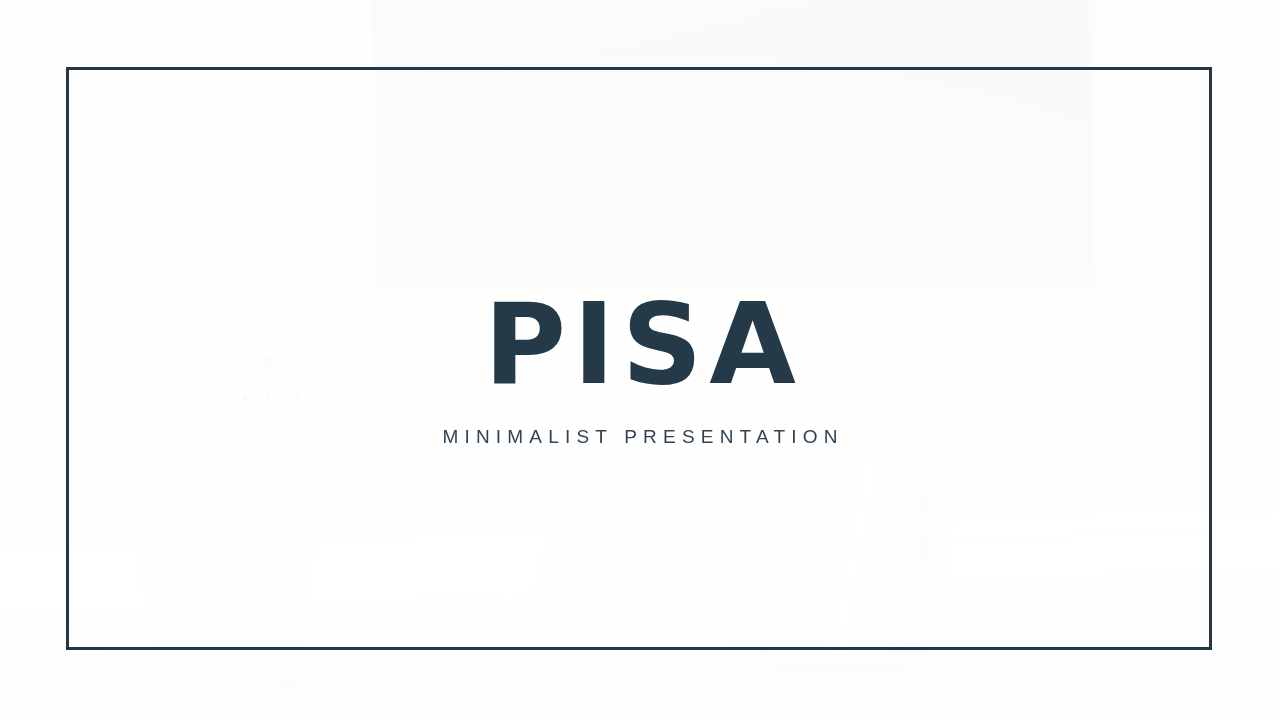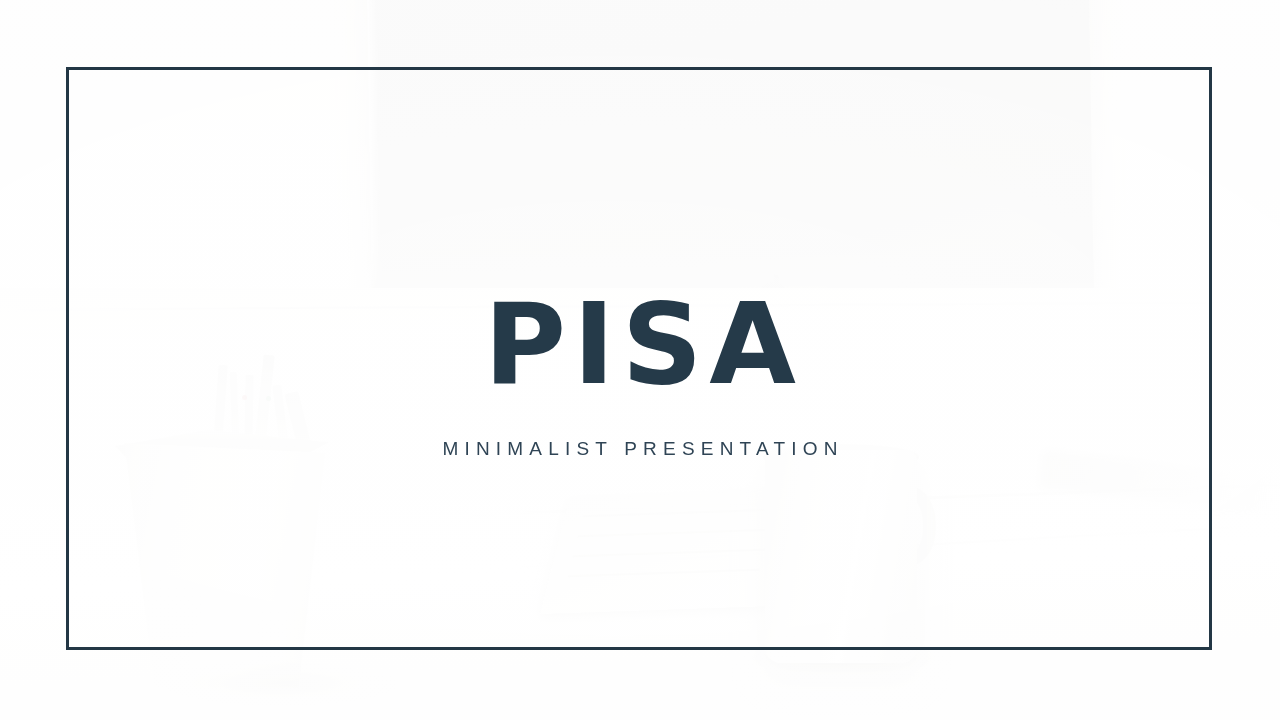--- a/index.html
+++ b/index.html
@@ -216,21 +216,21 @@
   .slide-title {
     font-family:"DejaVu Sans", sans-serif;
     font-weight:700;
     font-size:112px;
     line-height:1.0;
     letter-spacing:7px;
     color:#253a49;
     text-indent:7px;
   }
   .slide-subtitle {
-    margin-top:38px;
+    margin-top:26px;
     font-family:"Liberation Sans", sans-serif;
     font-weight:400;
     font-size:19px;
     letter-spacing:6.2px;
     color:#2f4455;
     text-indent:6px;
   }
 </style>
 </head>
 <body>

